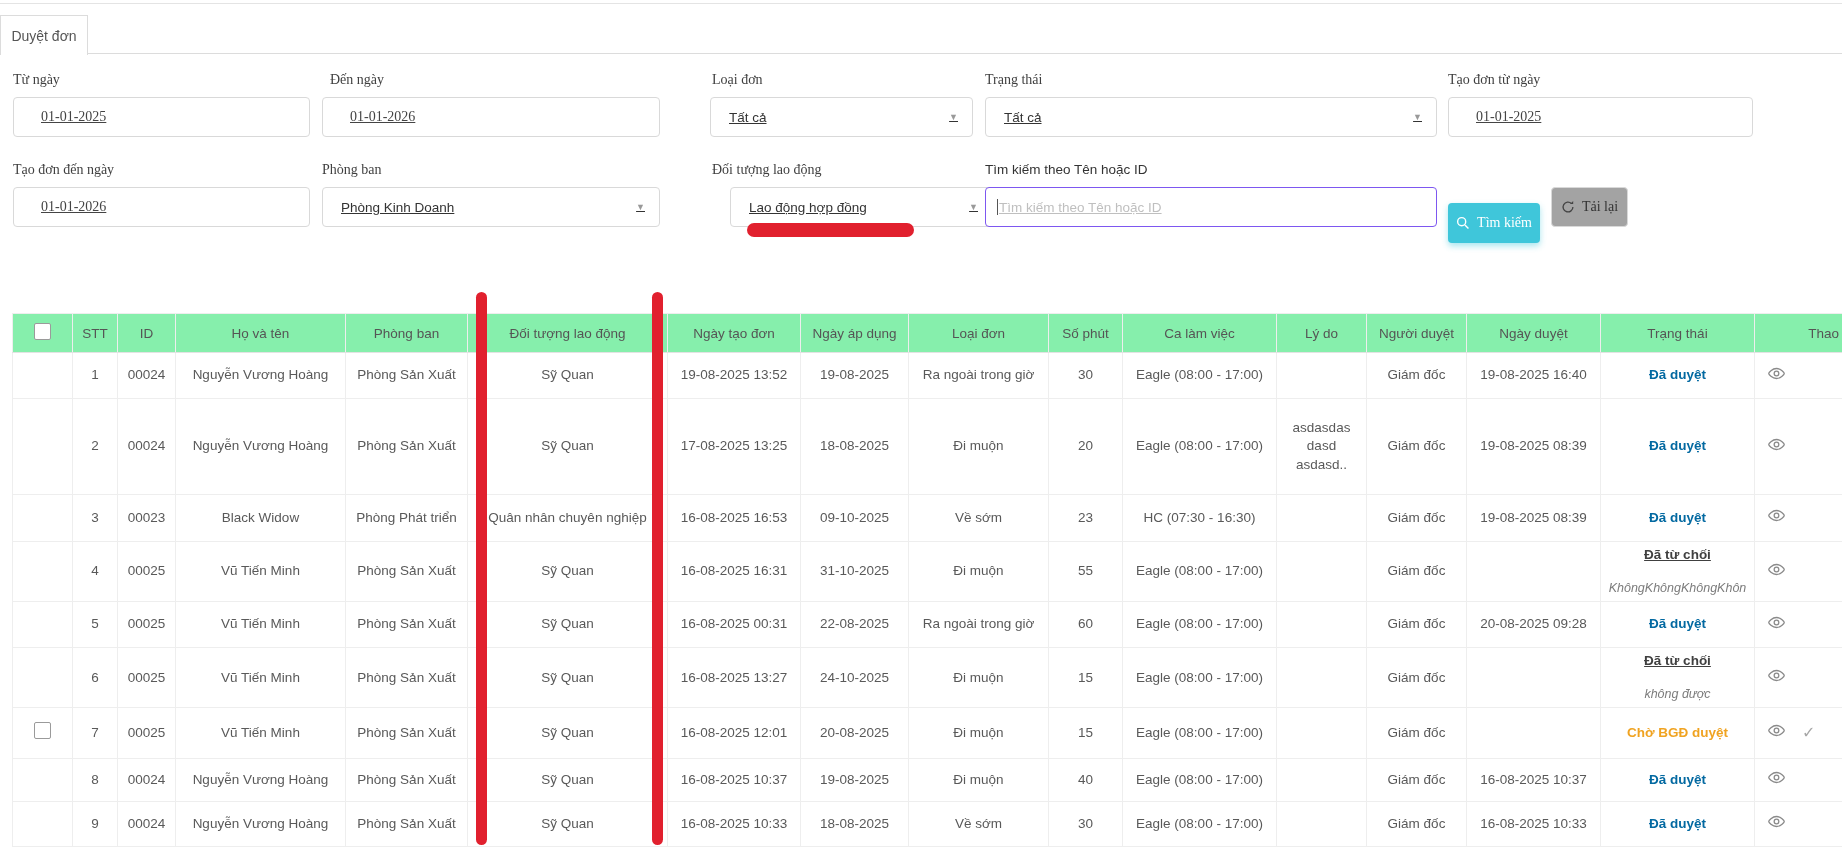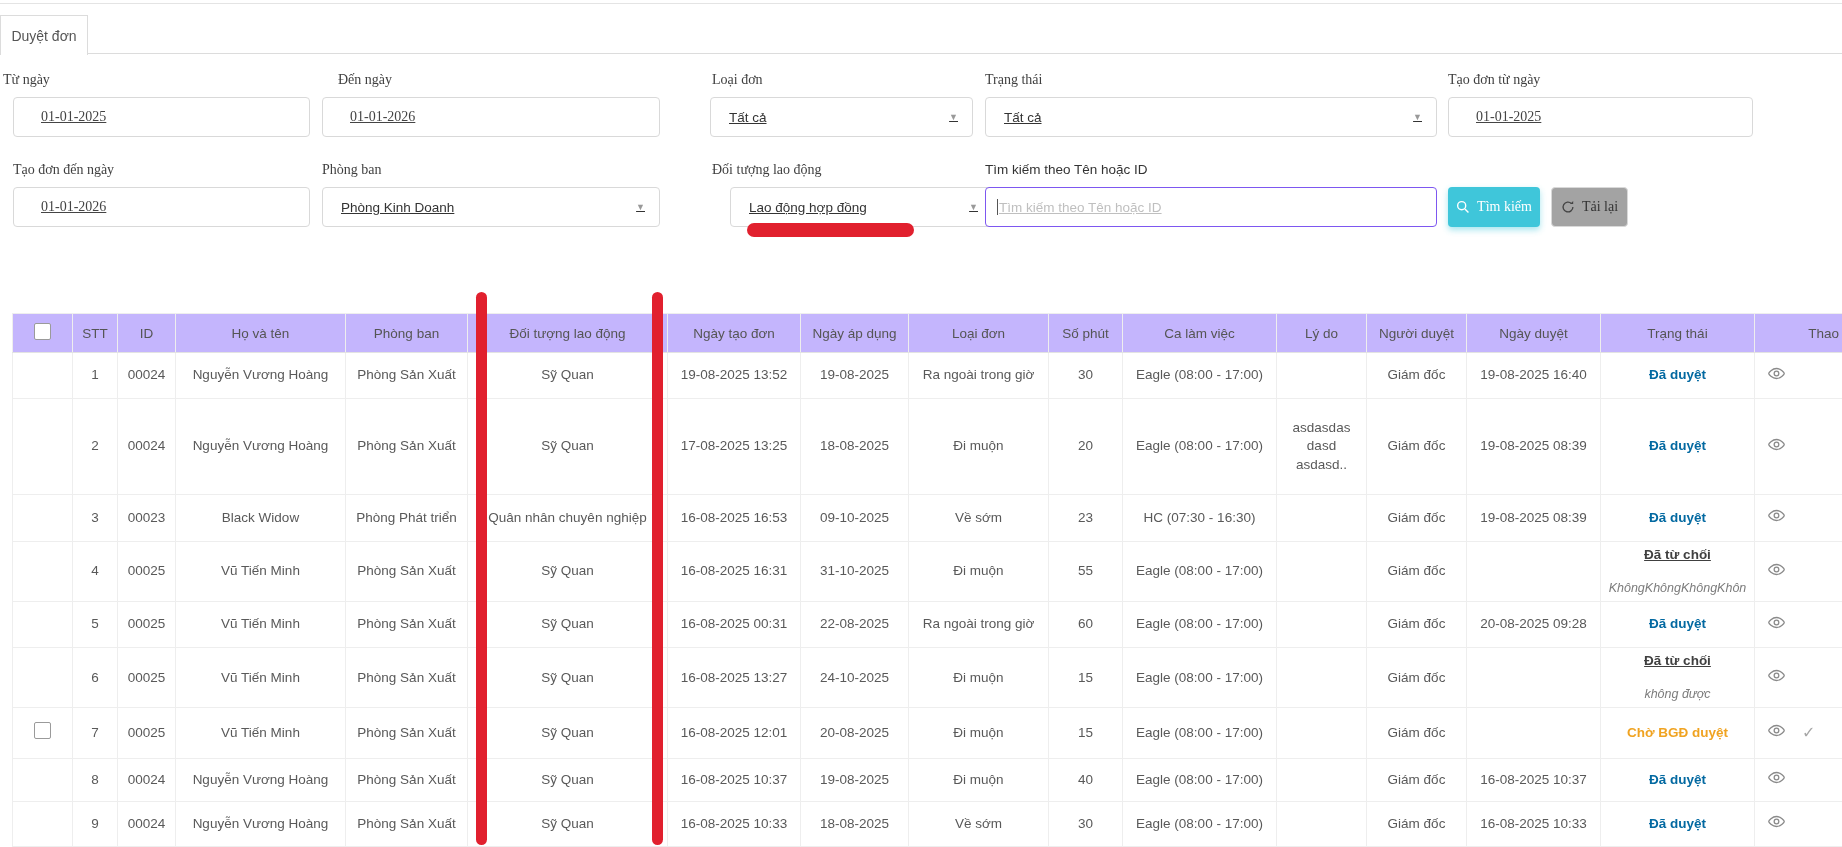--- a/index.html
+++ b/index.html
@@ -16,28 +16,28 @@
   .field{position:absolute;height:40px;border:1px solid #d9d9d9;border-radius:4px;background:#fff;
          box-sizing:border-box;display:flex;align-items:center;text-decoration:underline;}
   .field.date{font-family:"Liberation Serif","DejaVu Serif",serif;font-size:14px;color:#444;padding-left:27px;}
   .field.select{font-size:13.5px;color:#333;padding-left:18px;padding-right:14px;justify-content:space-between;cursor:pointer;}
   .caret{color:#999;font-size:9px;line-height:1;}
   .field.search{border-color:#7d57f0;padding-left:11px;font-size:13.5px;color:#bfbfbf;}
   .caret-bar{width:1px;height:16px;background:#555;margin-right:1px;flex:0 0 1px;}
   .btn{position:absolute;height:40px;border-radius:4px;box-sizing:border-box;display:flex;
        align-items:center;justify-content:center;gap:7px;cursor:pointer;
        font-family:"Liberation Serif","DejaVu Serif",serif;font-size:14px;}
-  .btn.search-btn{left:1448px;top:187px;width:92px;background:#3fc6da;color:#fff;border:none;
+  .btn.search-btn{left:1448px;top:203px;width:92px;background:#3fc6da;color:#fff;border:none;
        box-shadow:0 3px 6px rgba(63,198,218,.45);}
   .btn.reload-btn{left:1551px;top:187px;width:77px;background:#a3a3a3;color:#333;border:1px solid #d9d9d9;}
   
   .tblwrap{position:absolute;left:12px;top:313px;}
   table{border-collapse:collapse;table-layout:fixed;width:1902px;background:#fff;}
   th,td{border:1px solid #eeeeee;box-sizing:border-box;overflow:hidden;}
-  th{font-weight:400;color:#555;font-size:13.5px;text-align:center;height:39px;border-bottom-color:#e3e3e3;background:#c4b5fd;}
+  th{font-weight:400;color:#555;font-size:13.5px;text-align:center;height:39px;border-bottom-color:#e3e3e3;background:#86efac;}
   td{font-size:13.5px;color:#595959;text-align:center;padding:4px 6px;vertical-align:middle;line-height:1.35;}
   tbody tr:nth-child(1){height:46px;}  tbody tr:nth-child(2){height:96px;}
   tbody tr:nth-child(3){height:47px;}  tbody tr:nth-child(4){height:58px;}
   tbody tr:nth-child(5){height:46px;}  tbody tr:nth-child(6){height:52px;}
   tbody tr:nth-child(7){height:51px;}  tbody tr:nth-child(8){height:43px;}
   tbody tr:nth-child(9){height:45px;}  tbody tr:nth-child(10){height:40px;}
   .cb{display:inline-block;width:15px;height:15px;border:1.5px solid #9a9a9a;border-radius:2px;background:#fff;cursor:pointer;}
   .status{font-weight:700;}
   .status.approved{color:#0369a1;}
   .status.rejected{color:#404040;text-decoration:underline;}
@@ -56,22 +56,22 @@
 <body>
 
 <div class="page">
 
   <div class="topline"></div>
   <div class="tabline"></div>
   <div class="tab">
     <span>Duyệt đơn</span>
   </div>
 
-  <div class="flabel" style="left:3px;top:72px;text-align:center;">Từ ngày</div>
-  <div class="flabel" style="left:338px;top:72px;">Đến ngày</div>
+  <div class="flabel" style="left:13px;top:72px;text-align:center;">Từ ngày</div>
+  <div class="flabel" style="left:330px;top:72px;">Đến ngày</div>
   <div class="flabel" style="left:712px;top:72px;">Loại đơn</div>
   <div class="flabel" style="left:985px;top:72px;">Trạng thái</div>
   <div class="flabel" style="left:1448px;top:72px;">Tạo đơn từ ngày</div>
 
   <div class="field date" style="left:13px;top:97px;width:297px;">
     <span>01-01-2025</span>
   </div>
   <div class="field date" style="left:322px;top:97px;width:338px;">
     <span>01-01-2026</span>
   </div>

